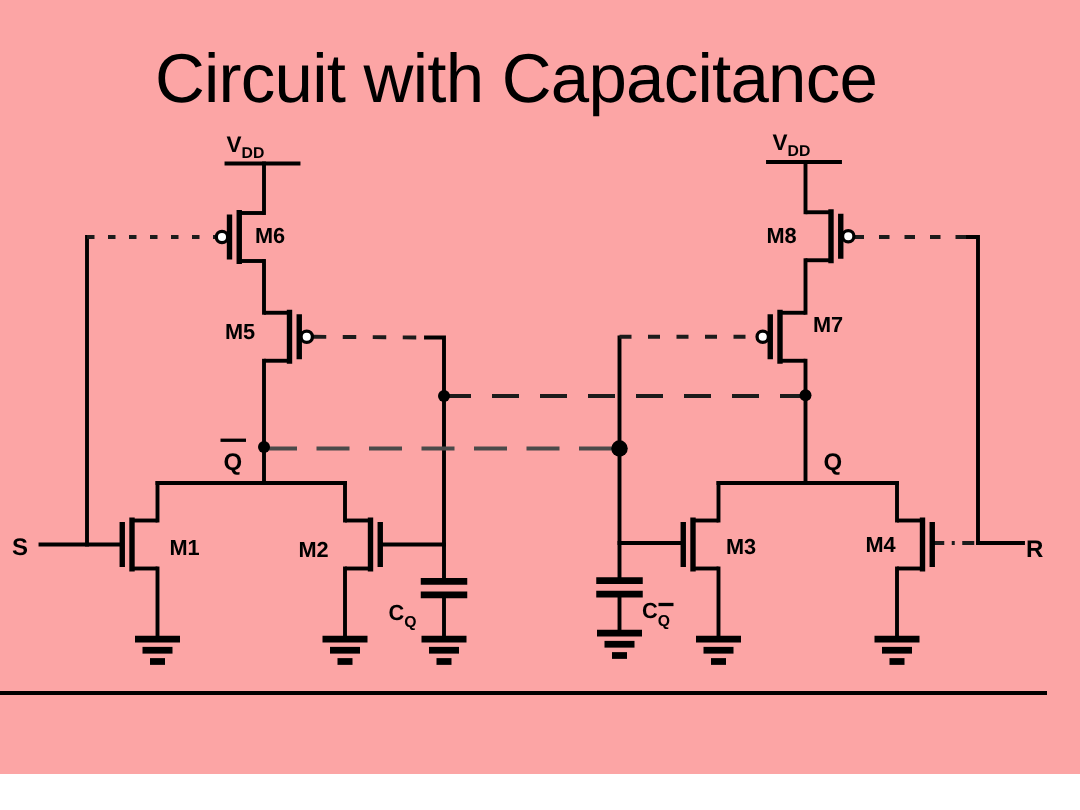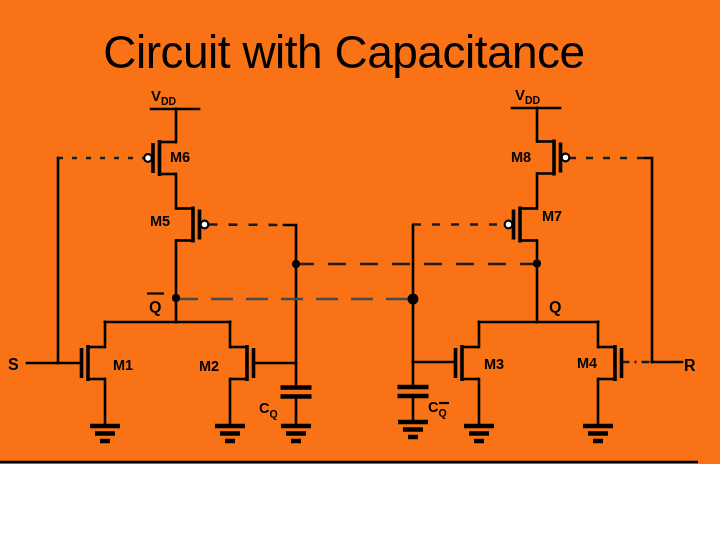--- a/index.html
+++ b/index.html
@@ -1,17 +1,17 @@
 <!DOCTYPE html>
 <html><head>
 <meta charset="utf-8">
 <style>
   html,body{margin:0;padding:0;background:#ffffff;}
   body{width:720px;height:540px;overflow:hidden;}
-  .slide{position:relative;width:720px;height:464px;background:#f97316;}
+  .slide{position:relative;width:720px;height:516px;background:#fca5a5;}
   svg{display:block;}
   text{font-family:"Liberation Sans","DejaVu Sans",sans-serif;fill:#000;}
   .title{font-size:46px;font-weight:400;letter-spacing:-0.5px;}
   .lbl{font-size:14.5px;font-weight:bold;}
   .lbl-lg{font-size:16px;font-weight:bold;}
   .sub{font-size:10.5px;font-weight:bold;}
   .wire{stroke:#000;stroke-width:2.6;fill:none;stroke-linecap:square;}
   .dash{stroke:#1c1c1c;stroke-width:2.6;fill:none;stroke-linecap:butt;}
   .dash-lt{stroke:#4a4a4a;stroke-width:2.6;fill:none;stroke-linecap:butt;}
   .dot{fill:#000;stroke:none;}

